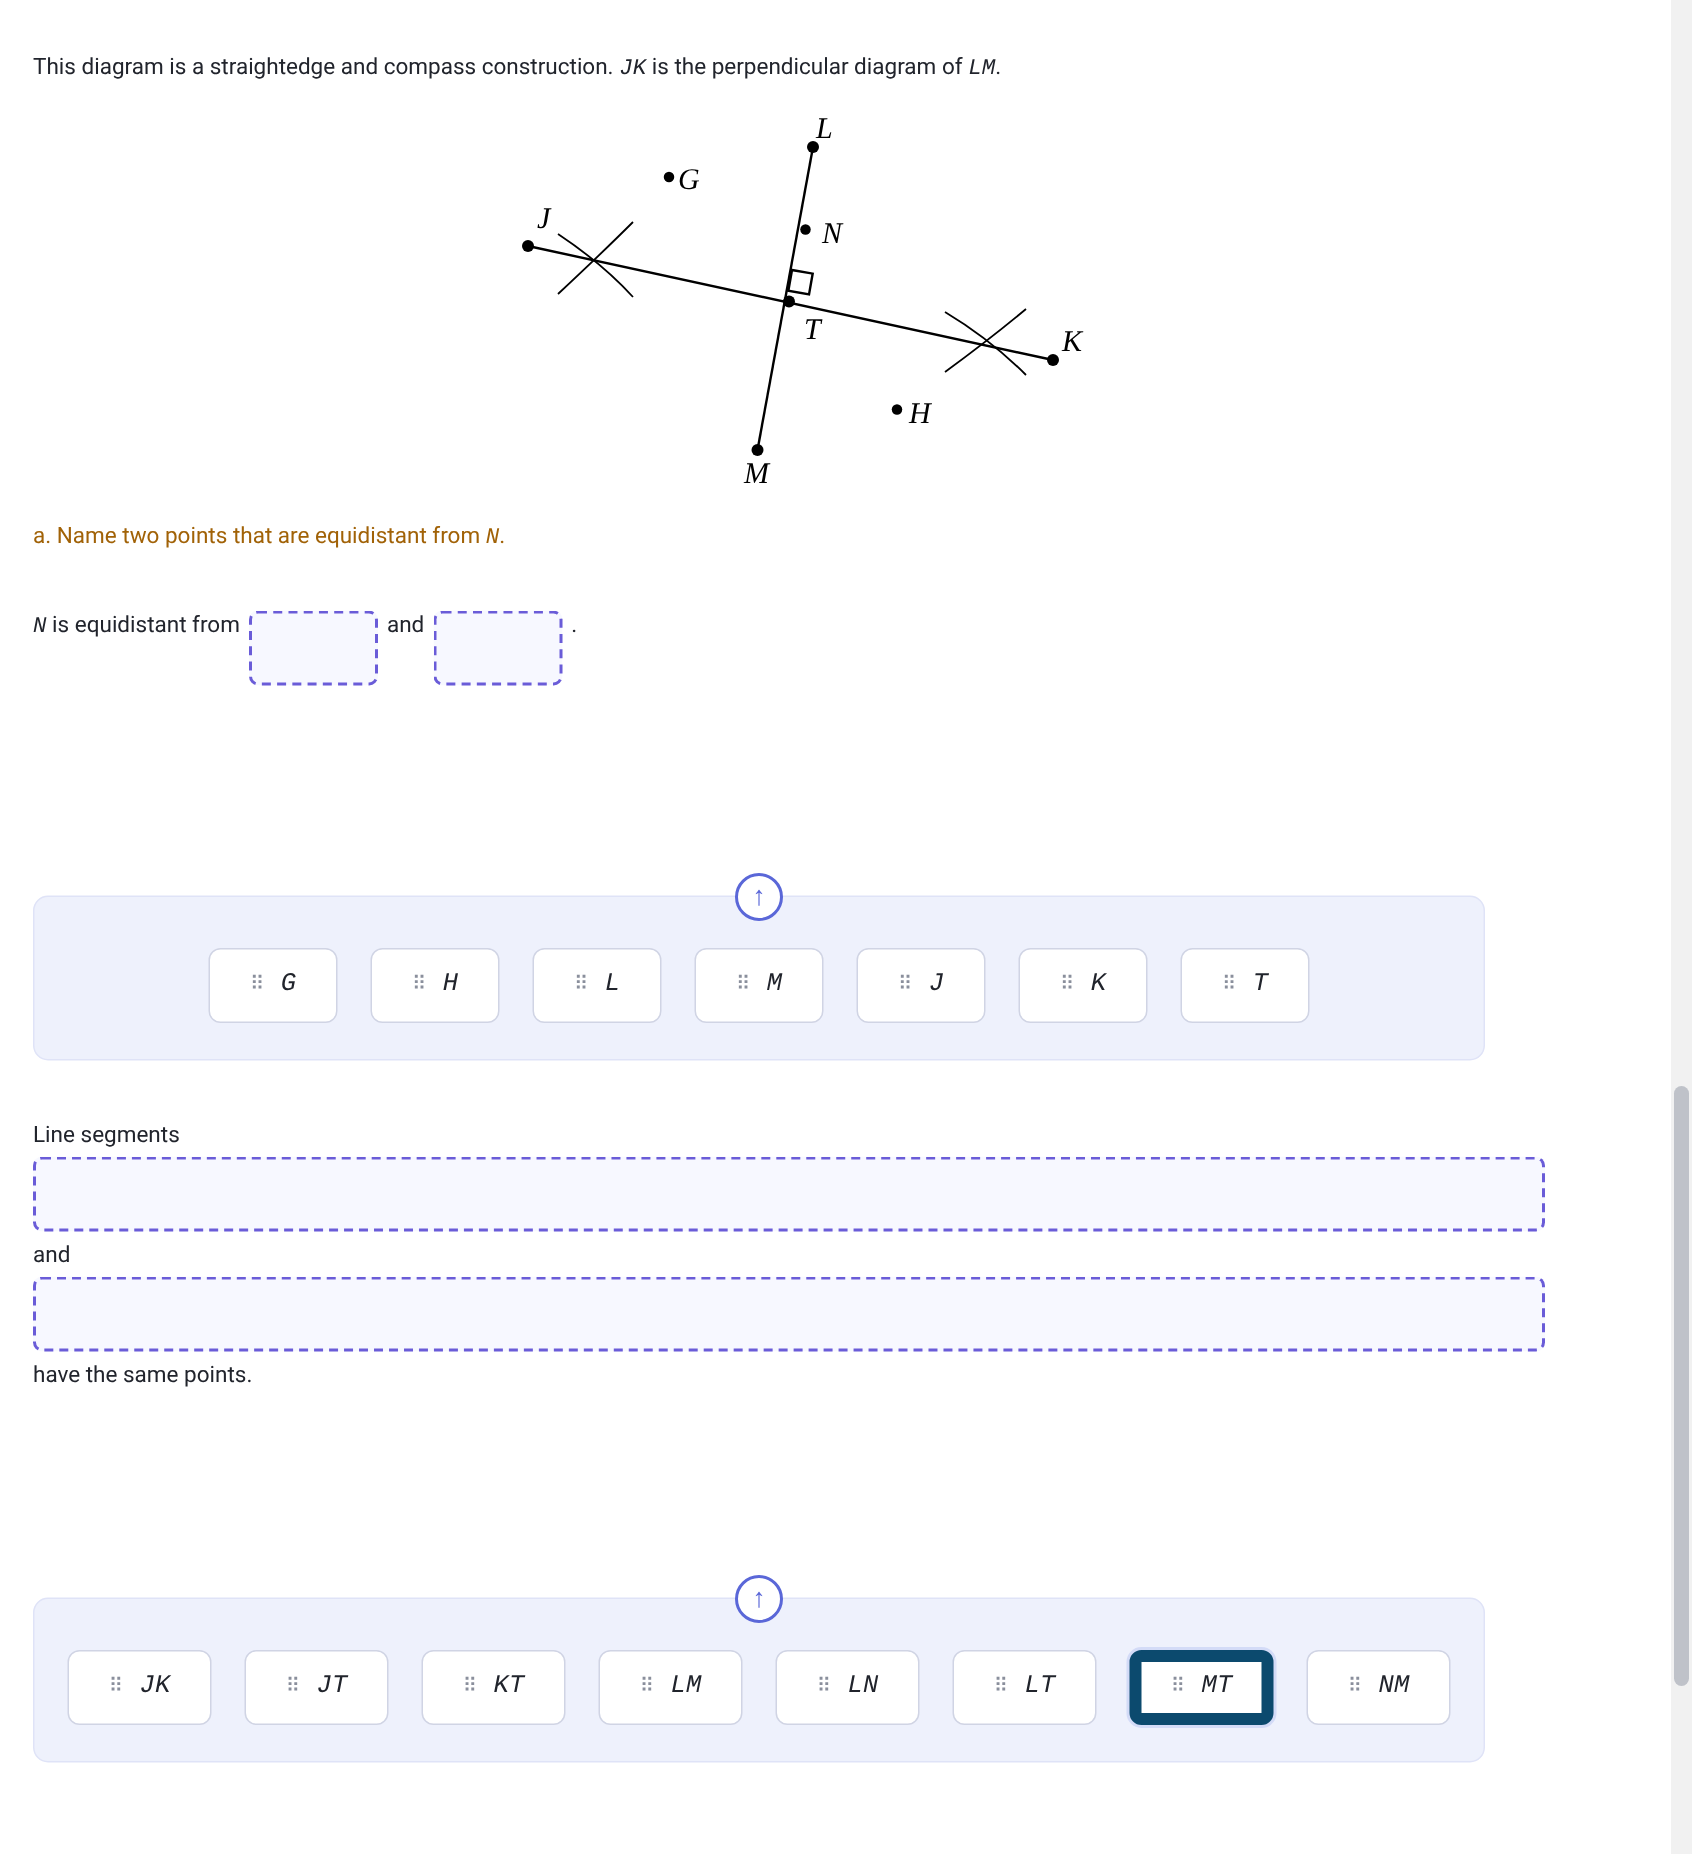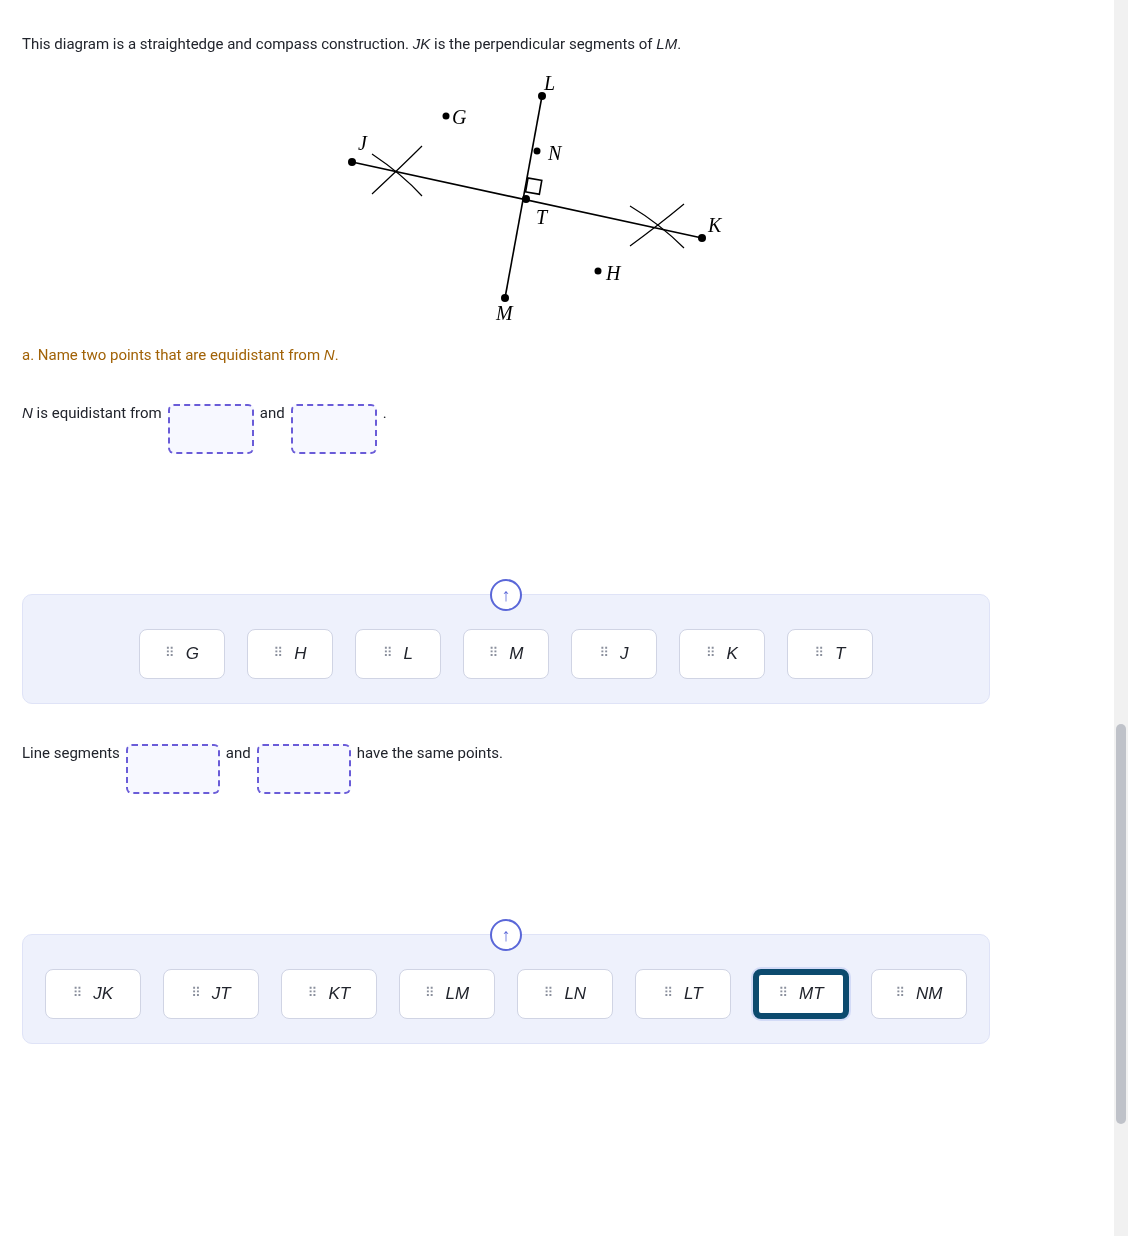--- a/index.html
+++ b/index.html
@@ -31,41 +31,41 @@
     top: 724px;
     height: 400px;
     background: #bfc2c9;
     border-radius: 5px;
   }
   .intro {
     font-size: 15px;
     line-height: 1.5;
     margin-bottom: 10px;
   }
-  .mi { font-family: Liberation Sans, sans-serif; font-style: italic; }
+  .mi { font-family: Liberation Mono, monospace; font-style: italic; }
   .diagram-wrap {
     width: 985px;
     height: 260px;
     position: relative;
     margin-bottom: 20px;
   }
   .diagram-svg { display:block; margin-left: 290px; }
   .question {
     font-size: 15px;
     color: #a16207;
     margin: 14px 0 40px 0;
   }
   .answer-line {
     font-size: 15px;
     display: flex;
     flex-wrap: wrap;
     gap: 6px;
     margin-bottom: 140px;
   }
-  .answer-line.second { margin-bottom: 140px; }
+  .answer-line.second { margin-bottom: 140px; flex-direction: column; }
   .drop {
     display: inline-block;
     min-width: 86px;
     height: 50px;
     border: 2px dashed #6a5cd8;
     border-radius: 6px;
     background: #f7f8ff;
     vertical-align: middle;
   }
   .drop.wide { min-width: 94px; }
@@ -109,39 +109,39 @@
     padding: 0 18px;
     display: flex;
     align-items: center;
     justify-content: center;
     gap: 10px;
     cursor: grab;
     font-size: 17px;
   }
   .chip.wide { min-width: 96px; padding: 0 14px; }
   .chip.selected {
-    border: 6px solid #0c4a6e;
+    border: 8px solid #0c4a6e;
     box-shadow: 0 0 0 2px rgba(59,91,219,.15);
   }
   .grip {
     color: #8a8f9c;
     font-size: 11px;
     letter-spacing: 1px;
     line-height: 6px;
   }
   .grip::before { content: "⠿"; font-size: 13px; }
   .part-b { margin-top: 4px; }
 </style>
 </head>
 <body>
 
 <div class="page">
 
   <p class="intro">
-    <span>This diagram is a straightedge and compass construction. </span><span class="mi">JK</span><span> is the perpendicular segments of </span><span class="mi">LM</span><span>.</span>
+    <span>This diagram is a straightedge and compass construction. </span><span class="mi">JK</span><span> is the perpendicular diagram of </span><span class="mi">LM</span><span>.</span>
   </p>
 
   <div class="diagram-wrap">
     <svg class="diagram-svg" width="420" height="260" viewBox="0 0 420 260">
       <g stroke="#000" stroke-width="1.6" fill="none">
         <line x1="40" y1="96" x2="390" y2="172"></line>
         <line x1="230" y1="30" x2="193" y2="232"></line>
         <rect x="216" y="112" width="14" height="14" transform="rotate(10 216 112)" fill="none"></rect>
         <g stroke-width="1.2">
           <path d="M60 88 Q90 108 110 130"></path>

